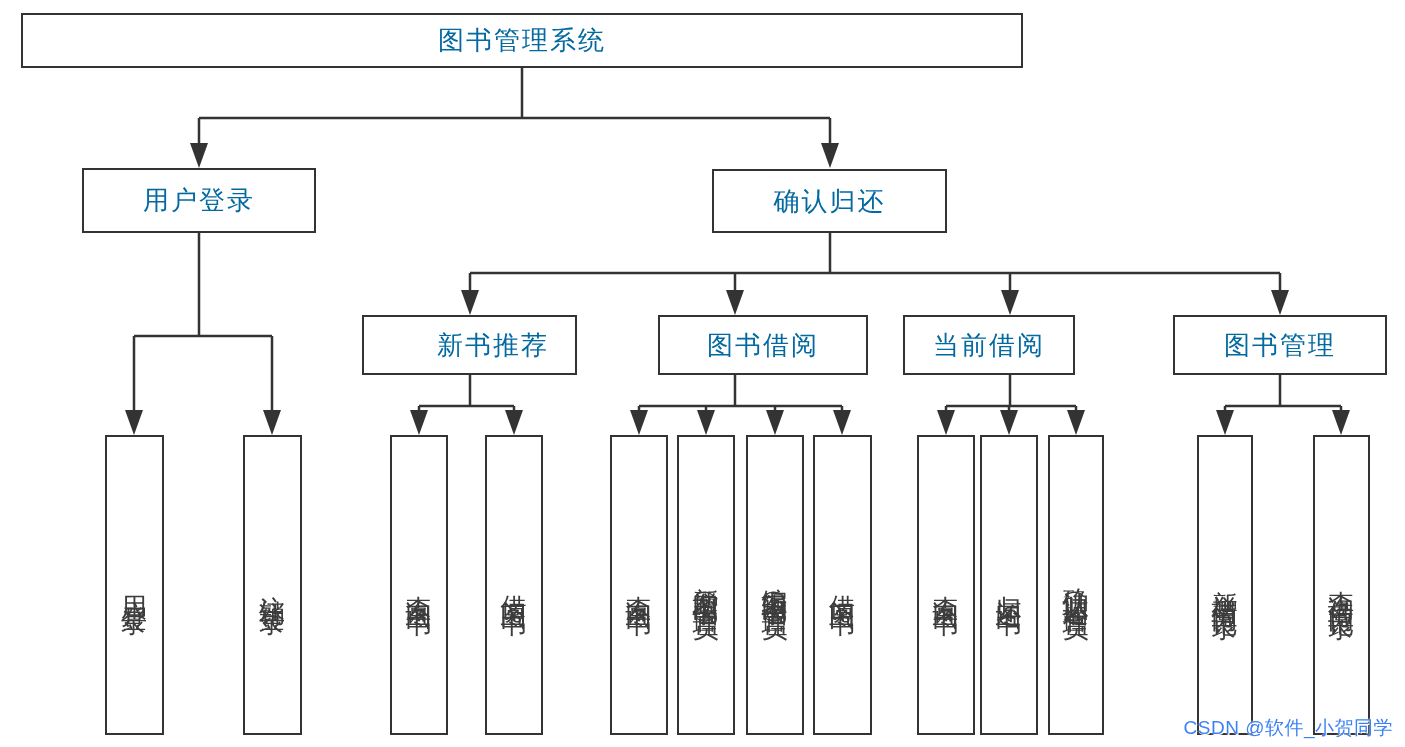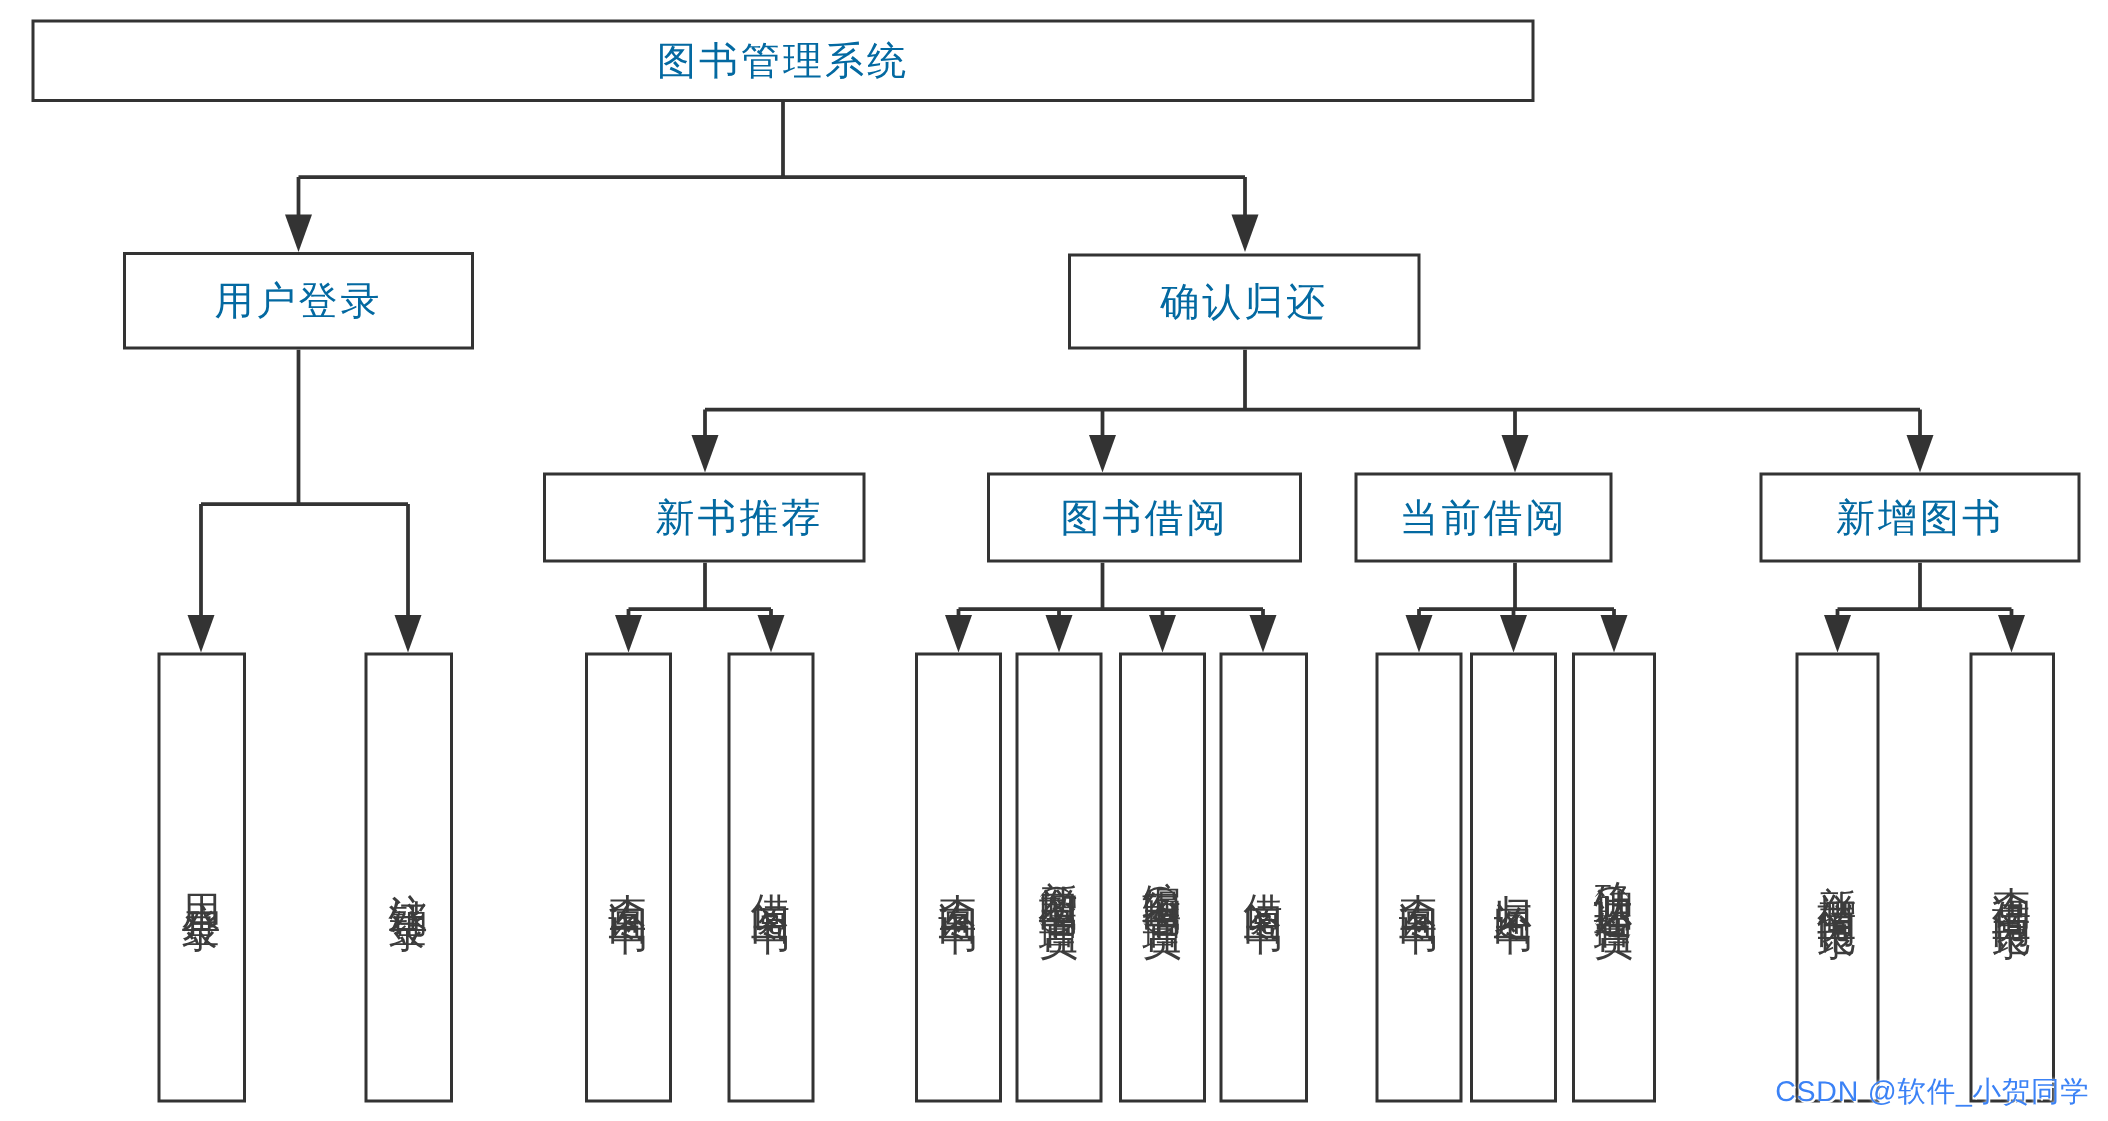--- a/index.html
+++ b/index.html
@@ -106,21 +106,21 @@
   </svg>
 
   <div class="hnode" style="left:21px; top:13px; width:1002px; height:55px;">图书管理系统</div>
 
   <div class="hnode" style="left:82px; top:168px; width:234px; height:65px;">用户登录</div>
   <div class="hnode" style="left:712px; top:169px; width:235px; height:64px;">确认归还</div>
 
   <div class="hnode" style="left:362px; top:315px; width:215px; height:60px;padding-left:47px;">新书推荐</div>
   <div class="hnode" style="left:658px; top:315px; width:210px; height:60px;">图书借阅</div>
   <div class="hnode" style="left:903px; top:315px; width:172px; height:60px;">当前借阅</div>
-  <div class="hnode" style="left:1173px; top:315px; width:214px; height:60px;">新增图书</div>
+  <div class="hnode" style="left:1173px; top:315px; width:214px; height:60px;">图书管理</div>
 
   <div class="vnode" style="left:105px; width:59px;">用户登录</div>
   <div class="vnode" style="left:243px; width:59px;">注销登录</div>
 
   <div class="vnode" style="left:390px; width:58px;">查询图书</div>
   <div class="vnode" style="left:485px; width:58px;">借阅图书</div>
 
   <div class="vnode" style="left:610px; width:58px;">查询图书</div>
   <div class="vnode long" style="left:677px; width:58px;">新增图书（管理员）</div>
   <div class="vnode long" style="left:746px; width:58px;">编辑图书（管理员）</div>

